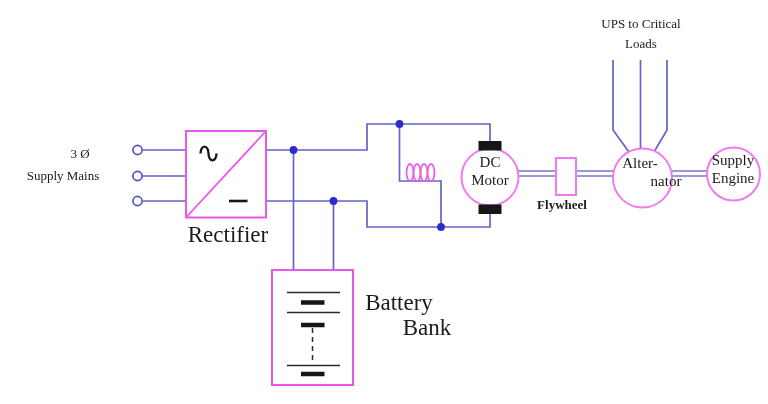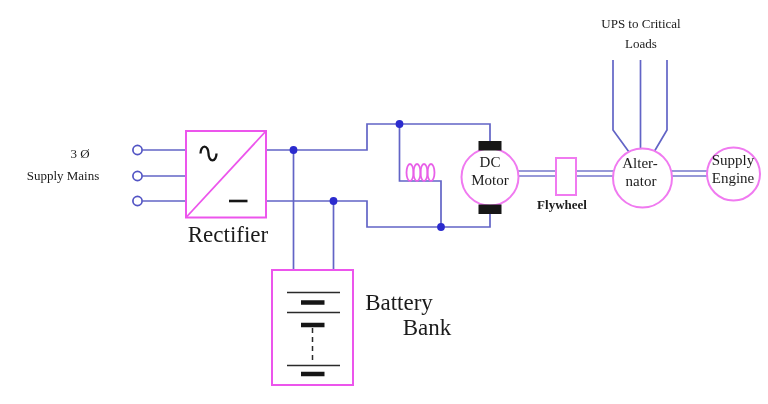--- a/index.html
+++ b/index.html
@@ -113,21 +113,21 @@
 
   <div class="lbl big" style="left:399px; top:291px;">Battery</div>
   <div class="lbl big" style="left:399px; top:316px;margin-left:28px;">Bank</div>
 
   <div class="lbl sm" style="left:490px; top:155px;">DC</div>
   <div class="lbl sm" style="left:490px; top:173px;">Motor</div>
 
   <div class="lbl med" style="left:562px; top:198px;font-weight:bold;">Flywheel</div>
 
   <div class="lbl sm" style="left:640px; top:156px;">Alter-</div>
-  <div class="lbl sm" style="left:641px; top:174px;">nator</div>
+  <div class="lbl sm" style="left:666px; top:174px;">nator</div>
 
   <div class="lbl sm" style="left:733px; top:153px;">Supply</div>
   <div class="lbl sm" style="left:733px; top:171px;">Engine</div>
 
   <div class="lbl med" style="left:641px; top:17px;">UPS to Critical</div>
   <div class="lbl med" style="left:641px; top:37px;">Loads</div>
 
 </div>
 
 </body></html>

